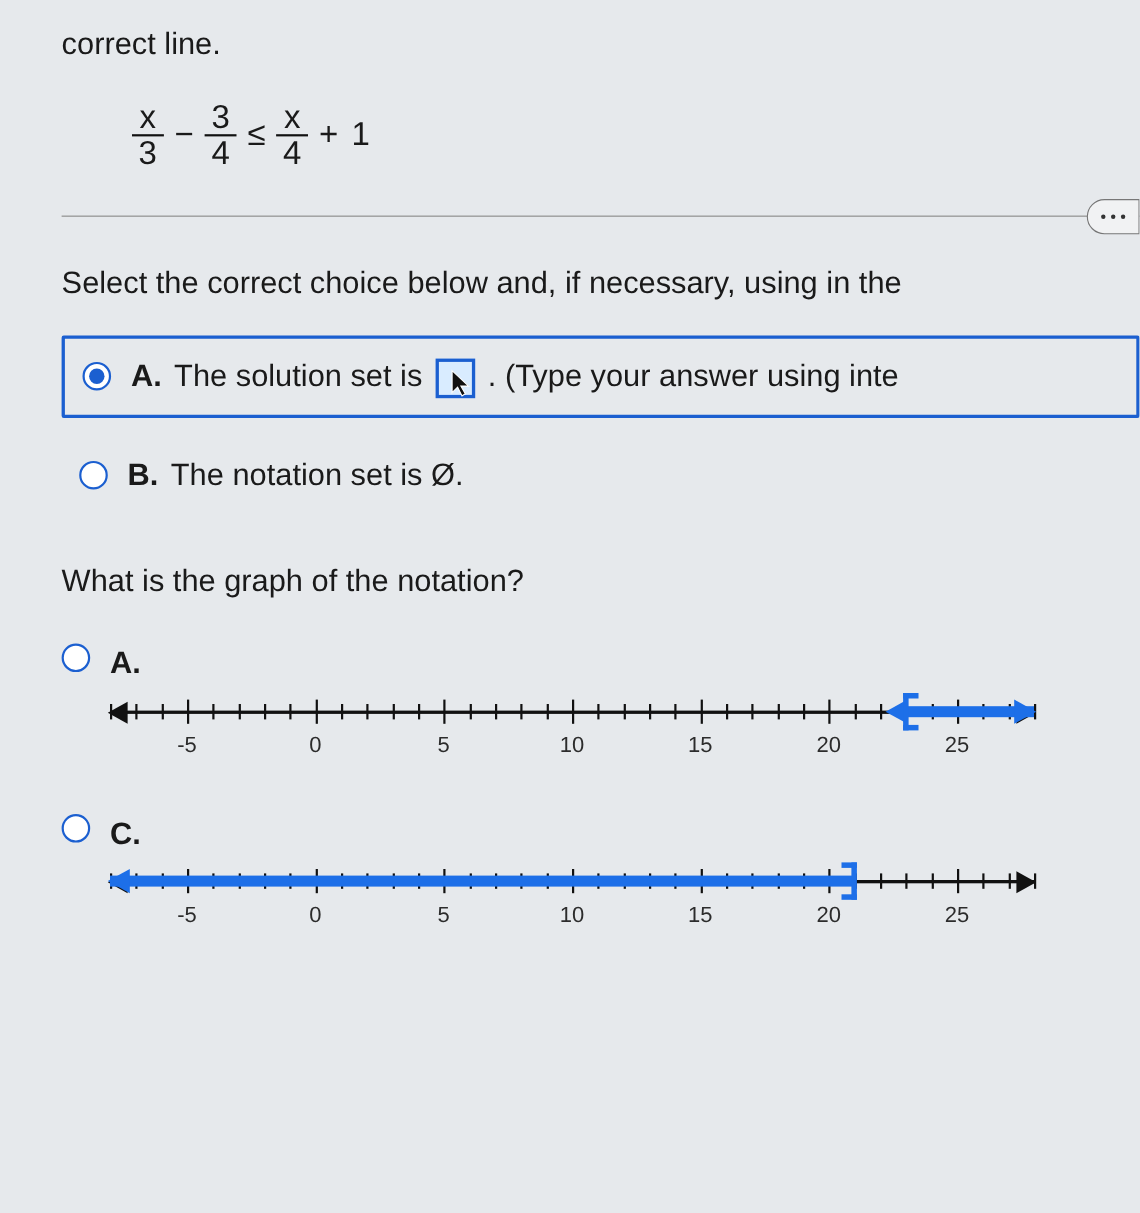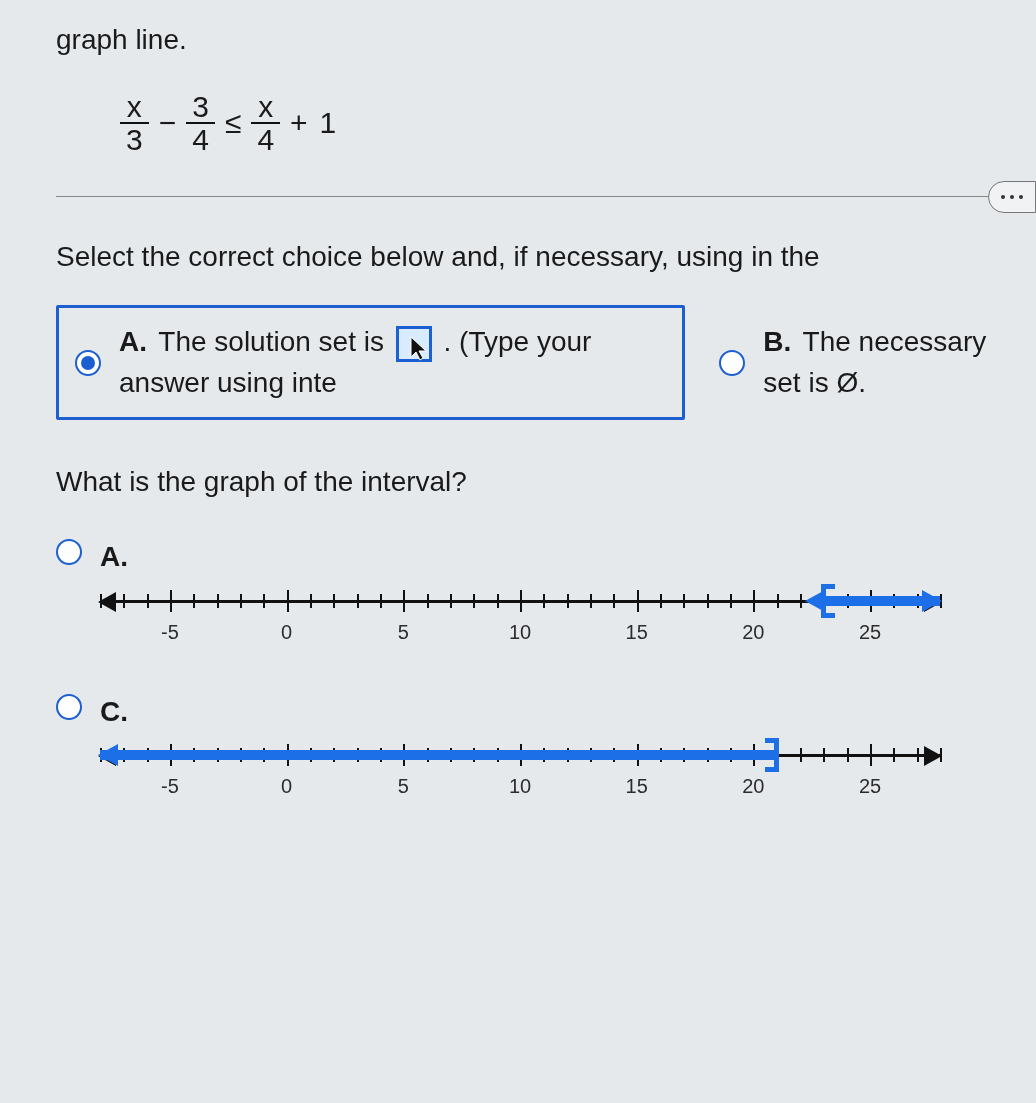--- a/index.html
+++ b/index.html
@@ -53,21 +53,21 @@
     background: #f1f2f3;
     display: flex;
     align-items: center;
     justify-content: center;
     gap: 5px;
     font-size: 12px;
     color: #333;
   }
   .dots-pill span { width: 4px; height: 4px; background:#333; border-radius:50%; display:block; }
   .instruct { margin-bottom: 28px; }
-  .choices { display: flex; flex-direction: row; gap: 18px; margin-bottom: 42px; }
+  .choices { display: flex; flex-direction: column; gap: 18px; margin-bottom: 42px; }
   .choice {
     display: flex;
     align-items: center;
     gap: 18px;
     padding: 14px 16px;
   }
   .choice.selected {
     border: 3px solid #1b5fd0;
     border-radius: 2px;
   }
@@ -152,21 +152,21 @@
     border:5px solid #1d6fe8;
   }
   .bracket.open-left { border-right:none; }
   .bracket.open-right { border-left:none; }
 </style>
 </head>
 <body>
 
 <div class="page">
   <div class="question">
-    <div>graph line.</div>
+    <div>correct line.</div>
   </div>
 
   <div class="frac-row">
     <span class="frac">
       <span class="num">x</span>
       <span class="den">3</span>
     </span>
     <span class="op">−</span>
     <span class="frac">
       <span class="num">3</span>
@@ -202,26 +202,26 @@
             <path d="M2 2 L2 22 L7 17 L11 25 L14 23 L10 16 L17 16 Z" fill="#111" stroke="#fff" stroke-width="1"></path>
           </svg>
         </span>
         <span>. (Type your answer using inte</span>
       </div>
     </div>
     <div class="choice">
       <div class="radio"></div>
       <div>
         <span class="choice-label">B.</span>
-        <span>The necessary set is Ø.</span>
+        <span>The notation set is Ø.</span>
       </div>
     </div>
   </div>
 
-  <div class="sub-q">What is the graph of the interval?</div>
+  <div class="sub-q">What is the graph of the notation?</div>
 
   <div class="graph-choices">
 
     <div class="graph-choice">
       <div class="radio"></div>
       <div>
         <span class="choice-label">A.</span>
         <div class="nl-wrap">
           <div class="numline" id="nl-A" style="width: 840px;">
               <div class="axis"></div>

